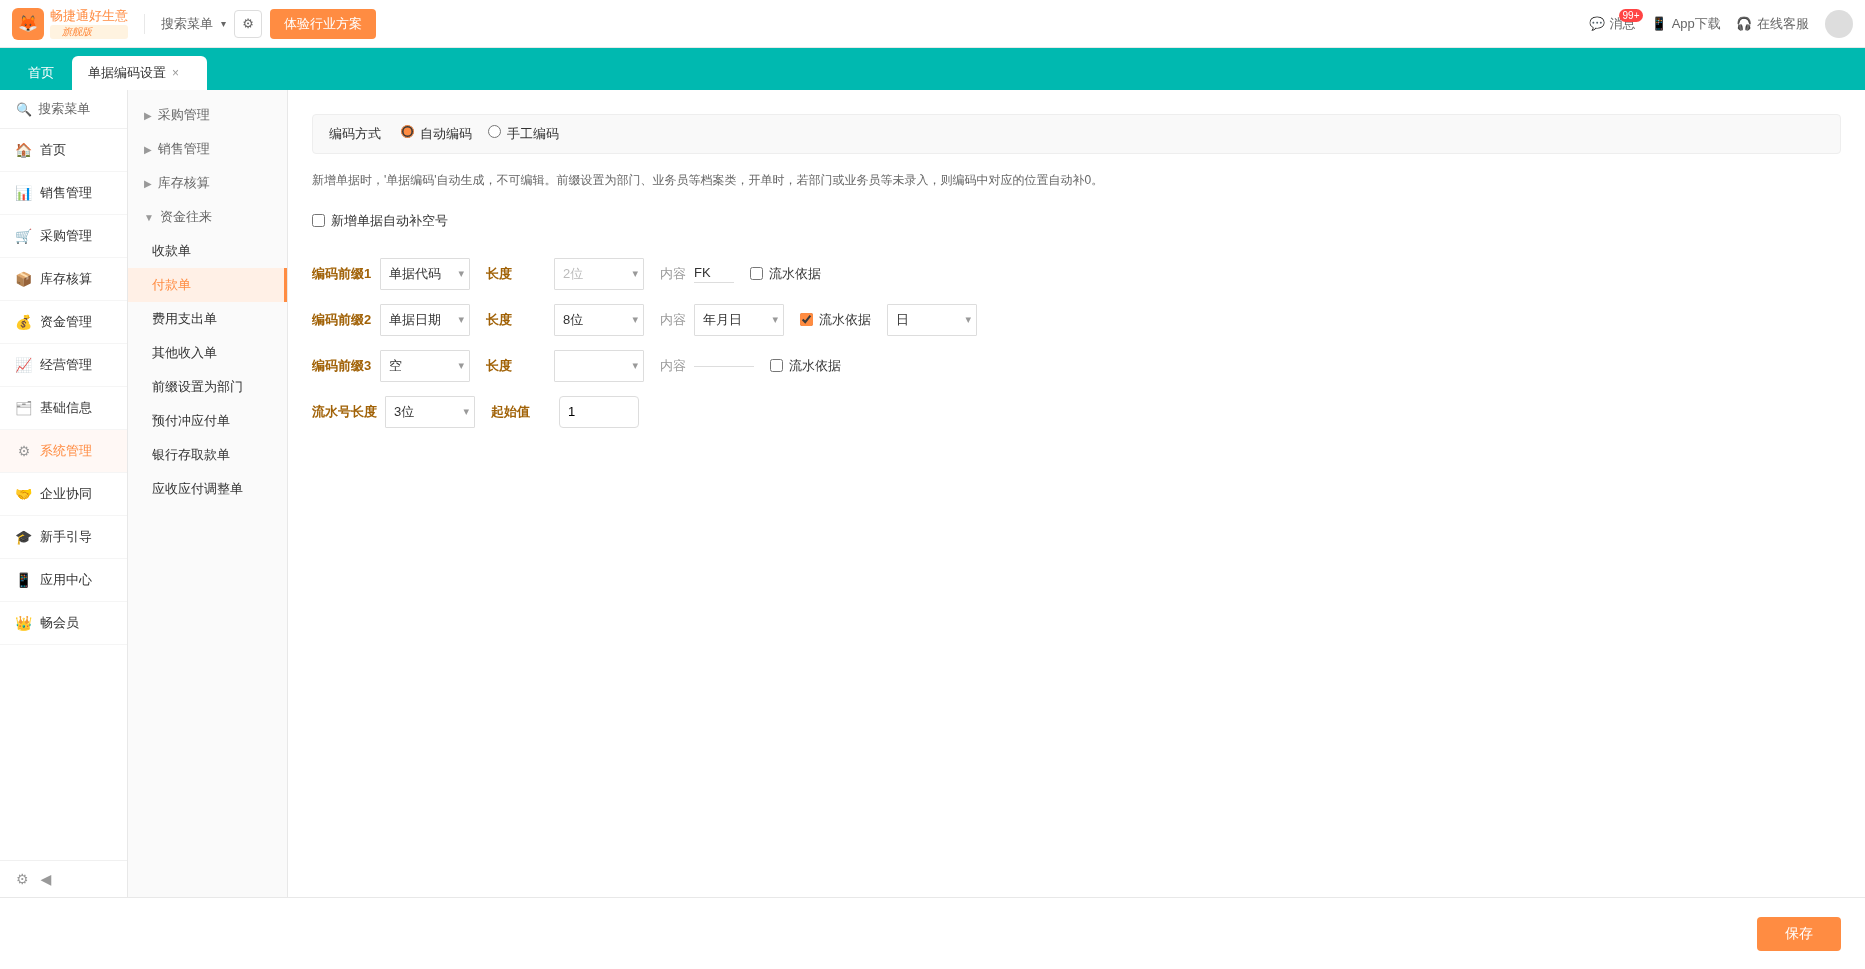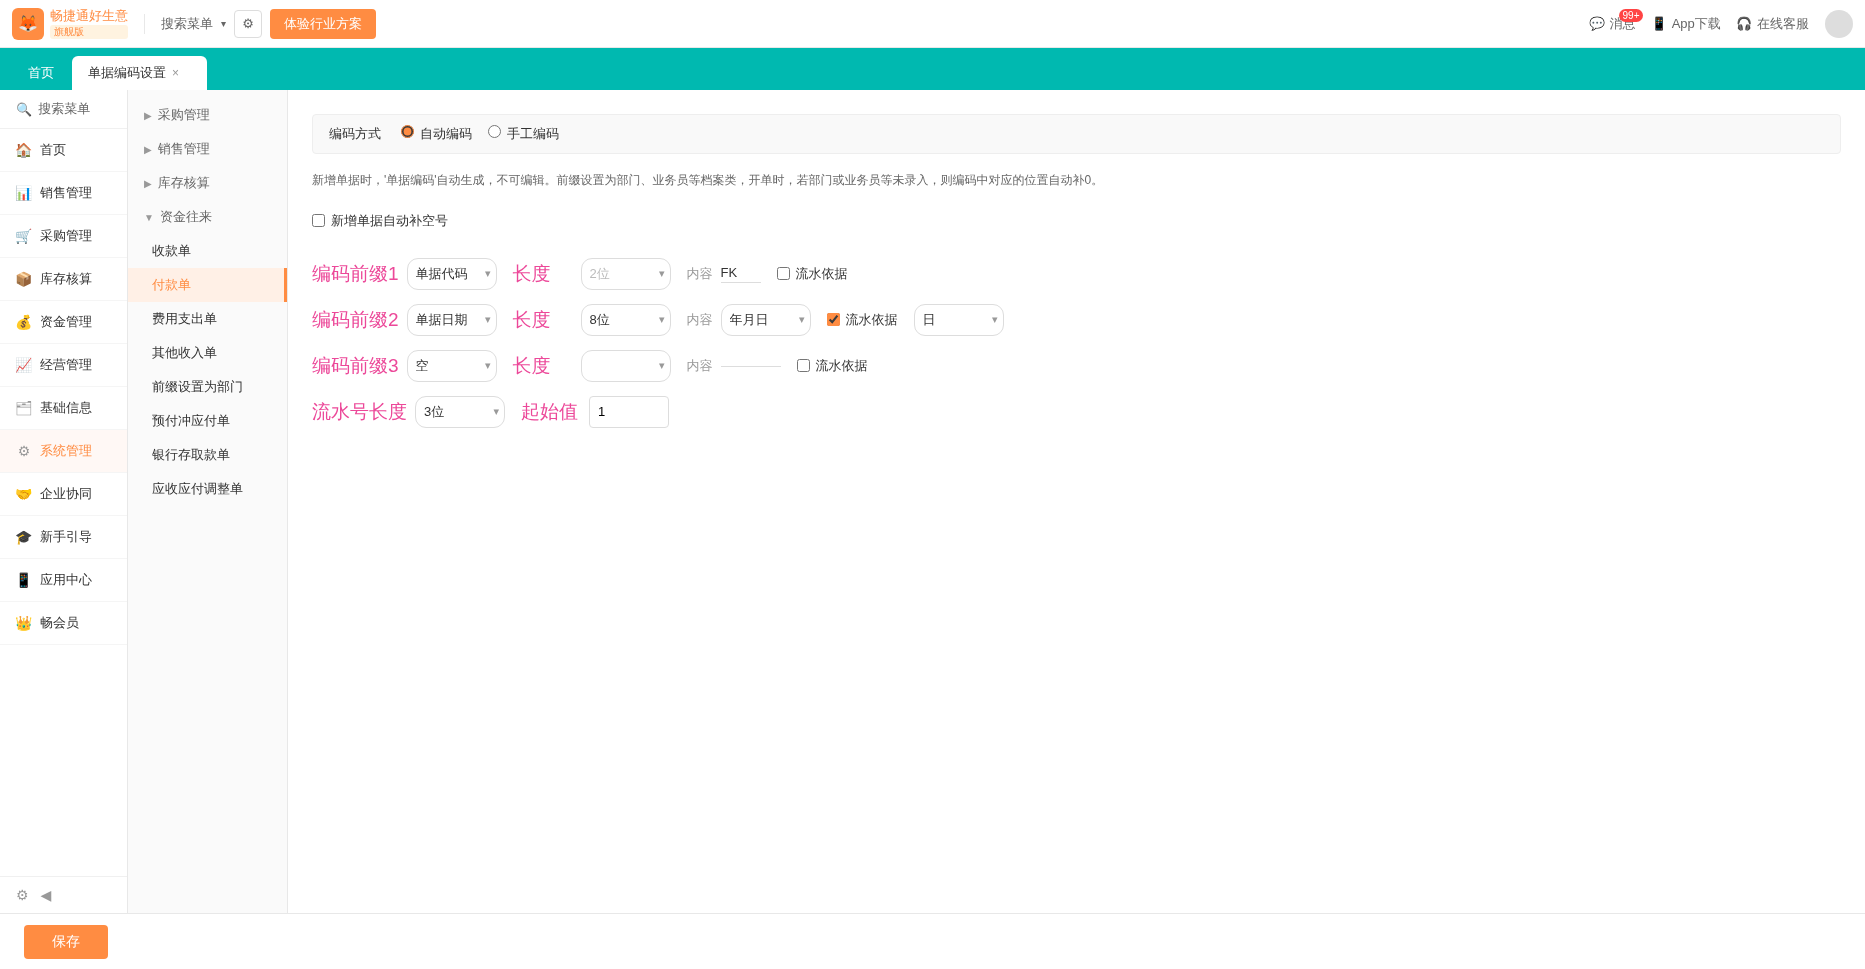--- a/index.html
+++ b/index.html
@@ -4,21 +4,21 @@
   <style>
     * { box-sizing: border-box; margin: 0; padding: 0; }
     body { font-family: "Microsoft YaHei", "PingFang SC", sans-serif; font-size: 13px; color: #333; background: #f5f5f5; display: flex; flex-direction: column; height: 100vh; overflow: hidden; }
 
     
     .topbar { height: 48px; background: #fff; border-bottom: 1px solid #e8e8e8; display: flex; align-items: center; padding: 0 12px; justify-content: space-between; flex-shrink: 0; }
     .topbar-left { display: flex; align-items: center; gap: 8px; }
     .logo-area { display: flex; align-items: center; gap: 6px; }
     .logo-icon { width: 32px; height: 32px; background: #ff8c42; border-radius: 6px; display: flex; align-items: center; justify-content: center; color: #fff; font-size: 16px; }
     .logo-text { font-size: 13px; color: #ff8c42; line-height: 1.3; }
-    .logo-subtitle { font-size: 10px; color: #ff8c42; background: #fff3e0; border-radius: 3px; padding: 1px 4px; }
+    .logo-subtitle { font-size: 10px; color: #ff8c42; background: #fff3e0; border-radius: 3px; padding: 1px 12px; font-style: italic; }
     .topbar-divider { width: 1px; height: 20px; background: #e8e8e8; margin: 0 8px; }
     .topbar-search-area { display: flex; align-items: center; gap: 8px; }
     .search-text { color: #666; font-size: 13px; cursor: pointer; }
     .chevron-down { color: #666; font-size: 10px; }
     .gear-btn { width: 28px; height: 28px; border: 1px solid #ddd; border-radius: 4px; display: flex; align-items: center; justify-content: center; cursor: pointer; color: #666; }
     .trial-btn { background: #ff8c42; color: #fff; border: none; border-radius: 4px; padding: 6px 14px; font-size: 13px; cursor: pointer; }
     .topbar-right { display: flex; align-items: center; gap: 16px; }
     .msg-area { display: flex; align-items: center; gap: 4px; color: #666; cursor: pointer; position: relative; }
     .badge { background: #f44; color: #fff; font-size: 10px; border-radius: 8px; padding: 1px 4px; position: absolute; top: -6px; right: -8px; }
     .user-avatar { width: 28px; height: 28px; background: #ddd; border-radius: 50%; }
@@ -70,37 +70,37 @@
     .preview-box .preview-desc { font-size: 12px; color: #999; margin-top: 4px; }
 
     
     .auto-fill-row { display: flex; align-items: center; gap: 8px; margin-bottom: 28px; }
     .checkbox-item { display: flex; align-items: center; gap: 6px; cursor: pointer; font-size: 13px; color: #333; }
 
     
     .settings-section { display: flex; flex-direction: column; gap: 14px; margin-bottom: 20px; }
     .settings-row { display: flex; align-items: center; gap: 16px; flex-wrap: wrap; }
     .settings-row .field-group { display: flex; align-items: center; gap: 8px; }
-    .field-label { font-size: 19px; color: #ec4899; white-space: nowrap; min-width: 60px; }
+    .field-label { font-size: 13px; color: #a16207; white-space: nowrap; min-width: 60px; font-weight: bold; }
     .select-wrapper { position: relative; display: inline-flex; align-items: center; }
-    .select-wrapper select { height: 32px; border: 1px solid #ddd; border-radius: 11px; padding: 0 12px 0 8px; font-size: 13px; color: #333; background: #fff; appearance: none; cursor: pointer; min-width: 90px; }
+    .select-wrapper select { height: 32px; border: 1px solid #ddd; border-radius: 1px; padding: 0 12px 0 8px; font-size: 13px; color: #333; background: #fff; appearance: none; cursor: pointer; min-width: 90px; }
     .select-wrapper::after { content: '▾'; position: absolute; right: 6px; pointer-events: none; color: #999; font-size: 11px; }
     .content-field { display: flex; align-items: center; gap: 6px; }
     .content-label { font-size: 13px; color: #999; white-space: nowrap; }
     .content-value { font-size: 13px; color: #333; border-bottom: 1px solid #ddd; min-width: 40px; padding-bottom: 2px; }
     .stream-checkbox { display: flex; align-items: center; gap: 6px; cursor: pointer; font-size: 13px; color: #333; }
 
     
     .separator-row { display: flex; align-items: center; gap: 16px; margin-top: 10px; }
     .sep-label { font-size: 13px; color: #333; }
     .sep-options { display: flex; align-items: center; gap: 12px; }
     .sep-radio { display: flex; align-items: center; gap: 5px; cursor: pointer; font-size: 13px; }
 
     
-    .bottom-bar { height: 56px; background: #fff; border-top: 1px solid #e8e8e8; display: flex; align-items: center; padding: 0 24px; flex-shrink: 0; }
+    .bottom-bar { height: 72px; background: #fff; border-top: 1px solid #e8e8e8; display: flex; align-items: center; justify-content: flex-end; padding: 0 24px; flex-shrink: 0; }
     .save-btn { background: #ff8c42; color: #fff; border: none; border-radius: 4px; padding: 8px 28px; font-size: 14px; cursor: pointer; }
 
     input[type="radio"] { accent-color: #ff8c42; }
     input[type="checkbox"] { accent-color: #ff8c42; }
   </style>
 </head>
 <body>
 
 <div class="topbar">
   <div class="topbar-left">

